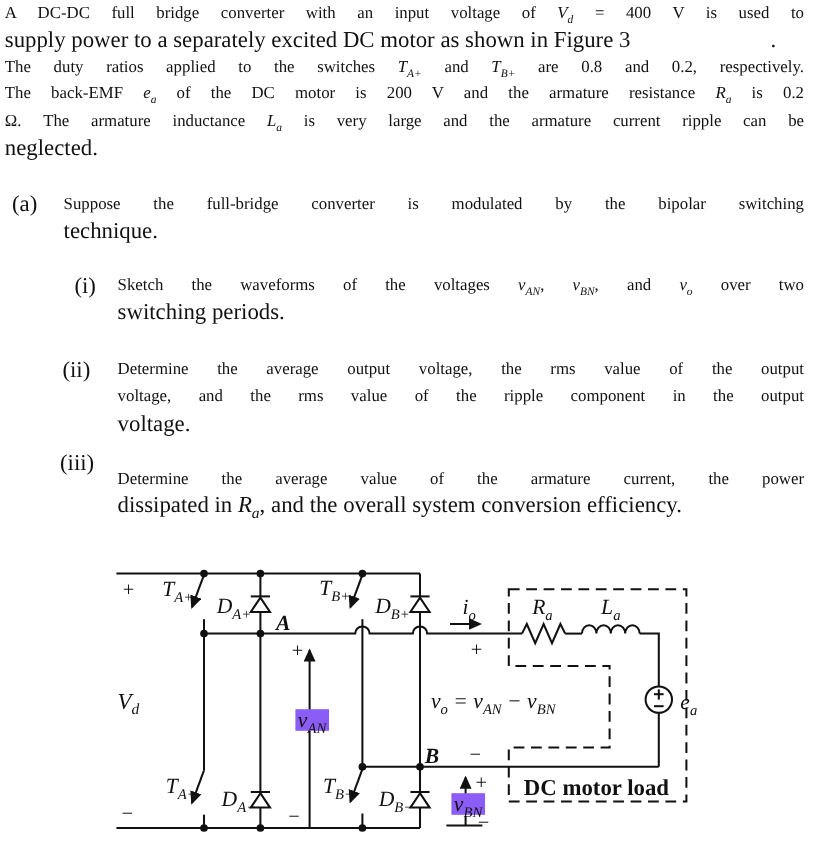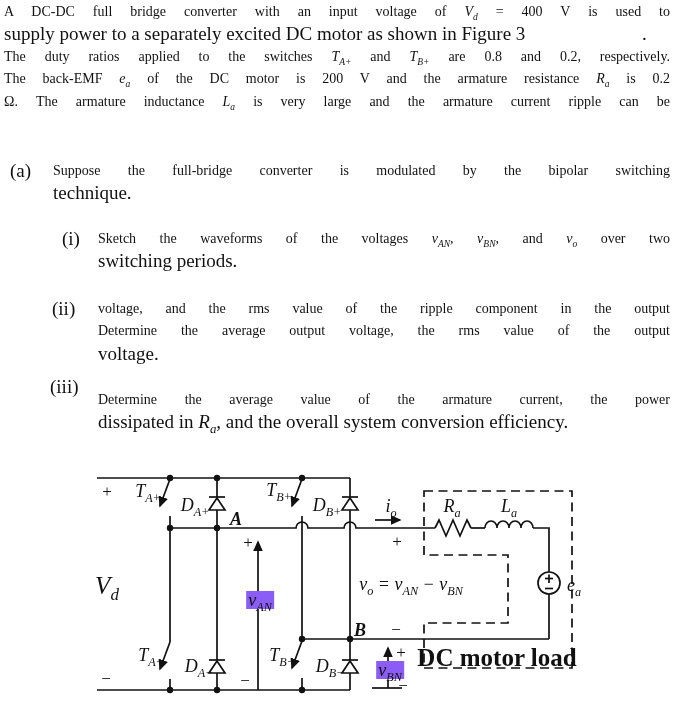--- a/index.html
+++ b/index.html
@@ -23,54 +23,55 @@
   .dot{fill:#111;stroke:none;}
   .dio{fill:#ffffff;stroke:#111;stroke-width:1.7;}
   .cl{
     position:absolute;transform:translate(-50%,-50%);
     font-size:18px;line-height:1;white-space:nowrap;font-style:italic;
   }
   .cl.up{font-style:normal;}
   .cl.bold{font-weight:bold;}
   .cl.bgw{background:#8b5cf6;padding:0 2px;}
   .cl.sign{font-size:17px;font-style:normal;}
-  .cl.big{font-size:25px;}
+  .cl.big{font-size:19px;}
 </style>
 </head>
 <body>
 
 <div class="page">
 
   <div class="blk" style="left:4px;top:1px;width:666px;">
     <div class="jline"><span>A DC-DC full bridge converter with an input voltage of </span><span class="it">V</span><sub class="it">d</sub><span> = 400 V is used to</span></div>
     <div class="line">
       <span><span>supply power to a separately excited DC motor as shown in Figure 3</span></span>
       <span class="fig-period">.</span>
     </div>
     <div class="jline"><span>The duty ratios applied to the switches </span><span class="it">T</span><sub class="it">A+</sub><span> and </span><span class="it">T</span><sub class="it">B+</sub><span> are 0.8 and 0.2, respectively.</span></div>
     <div class="jline"><span>The back-EMF </span><span class="it">e</span><sub class="it">a</sub><span> of the DC motor is 200 V and the armature resistance </span><span class="it">R</span><sub class="it">a</sub><span> is 0.2</span></div>
     <div class="jline"><span>Ω. The armature inductance </span><span class="it">L</span><sub class="it">a</sub><span> is very large and the armature current ripple can be</span></div>
+    <div class="line"><span>neglected.</span></div>
   </div>
 
   <div class="marker" style="left:10px;top:160px;">(a)</div>
   <div class="blk" style="left:53px;top:160px;width:617px;">
     <div class="jline"><span>Suppose the full-bridge converter is modulated by the bipolar switching</span></div>
     <div class="line"><span>technique.</span></div>
   </div>
 
   <div class="marker" style="left:62px;top:228px;">(i)</div>
   <div class="blk" style="left:98px;top:228px;width:572px;">
     <div class="jline"><span>Sketch the waveforms of the voltages </span><span class="it">v</span><sub class="it">AN</sub><span>, </span><span class="it">v</span><sub class="it">BN</sub><span>, and </span><span class="it">v</span><sub class="it">o</sub><span> over two</span></div>
     <div class="line"><span>switching periods.</span></div>
   </div>
 
   <div class="marker" style="left:52px;top:298px;">(ii)</div>
   <div class="blk" style="left:98px;top:298px;width:572px;">
+    <div class="jline"><span>Determine the average output voltage, the rms value of the output</span></div>
     <div class="jline"><span>voltage, and the rms value of the ripple component in the output</span></div>
-    <div class="jline"><span>Determine the average output voltage, the rms value of the output</span></div>
     <div class="line"><span>voltage.</span></div>
   </div>
 
   <div class="marker" style="left:50px;top:376px;">(iii)</div>
   <div class="blk" style="left:98px;top:389px;width:572px;">
     <div class="jline"><span>Determine the average value of the armature current, the power</span></div>
     <div class="line"><span>dissipated in </span><span class="it">R</span><sub class="it">a</sub><span>, and the overall system conversion efficiency.</span></div>
   </div>
 
   <svg class="circuit" viewBox="0 0 678 708">

